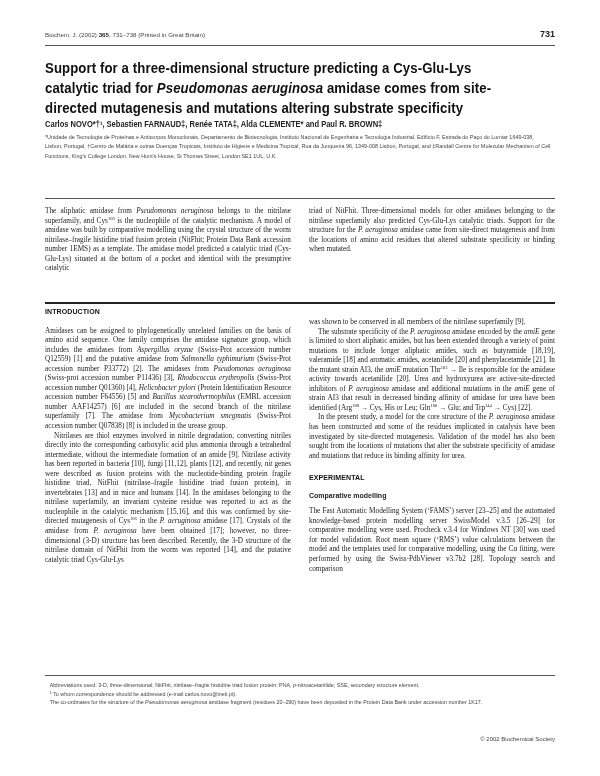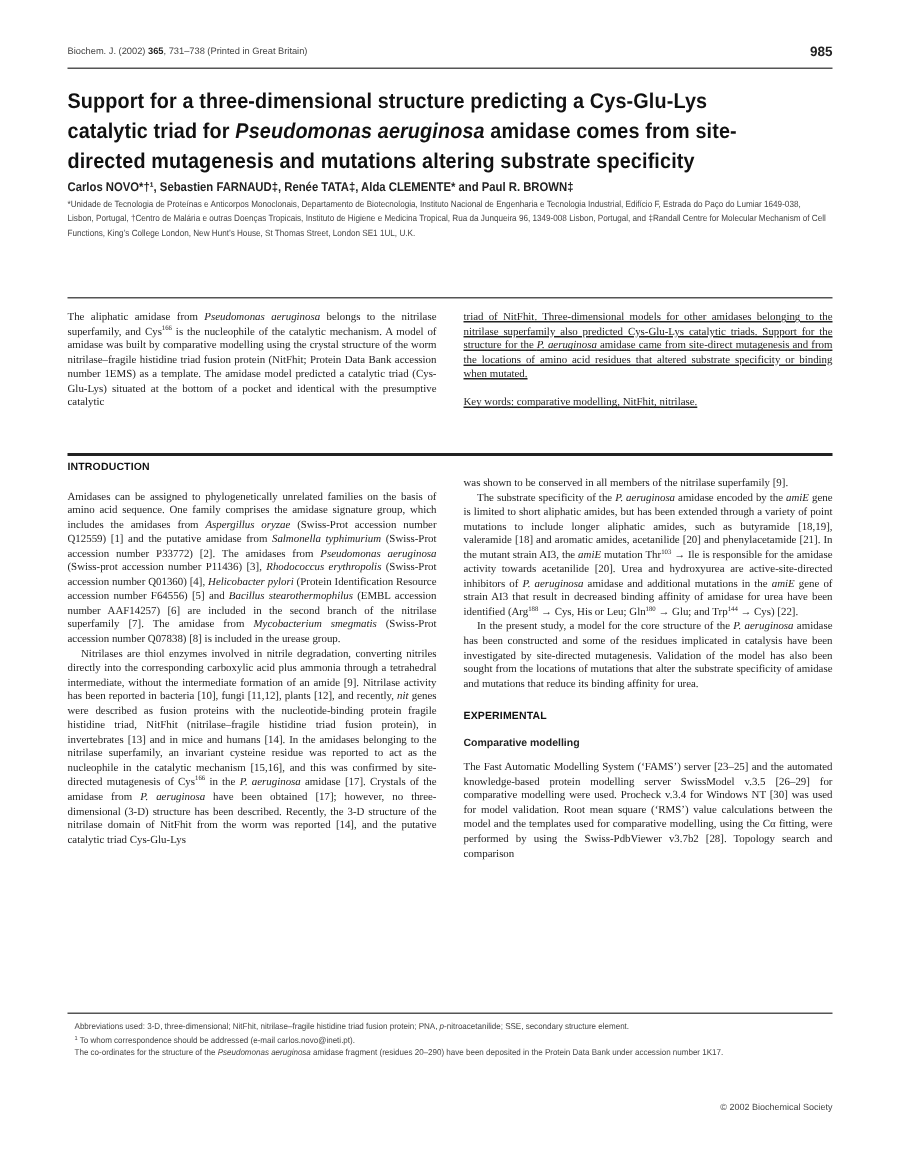--- a/index.html
+++ b/index.html
@@ -29,21 +29,21 @@
   .rule-thick { position: absolute; left: 45px; width: 510px; height: 0; border-top: 2px solid #222; }
 
   .col { position: absolute; width: 246px; font-family: "Liberation Serif", serif; font-size: 7.25px;
     line-height: 9.55px; color: #222; text-align: justify; }
   .col p { margin: 0; }
   .col p.ind { text-indent: 9px; }
   .col i { font-style: italic; }
   .col sup { font-size: 4.5px; line-height: 0; vertical-align: 3px; }
 
   .abs-left { left: 45px; top: 207px; }
-  .abs-right { left: 309px; top: 207px; text-decoration: underline; }
+  .abs-right { left: 309px; top: 207px; }
   .abs-right .keywords { margin-top: 9.5px; }
 
   .body-left { left: 45px; top: 307px; }
   .body-right { left: 309px; top: 318px; }
 
   .sec-head { font-family: "Liberation Sans", sans-serif; font-weight: bold; font-size: 7px;
     color: #111; letter-spacing: 0.1px; margin: 0 0 10px 0; }
   .sub-head { font-family: "Liberation Sans", sans-serif; font-weight: bold; font-size: 7px;
     color: #222; margin: 0 0 7px 0; }
   .right-exp { margin-top: 12px; }
@@ -59,38 +59,37 @@
   .copyright { position: absolute; right: 45px; top: 736px;
     font-family: "Liberation Sans", sans-serif; font-size: 6px; color: #444; }
 </style>
 </head>
 <body>
 
 <div class="page">
 
   <div class="running-head">
     <span class="left"><span>Biochem. J. (2002)</span> <b>365</b><span>, 731–738 (Printed in Great Britain)</span></span>
-    <span class="pageno">985</span>
+    <span class="pageno">731</span>
   </div>
   <div class="head-rule"></div>
 
   <div class="title"><span>Support for a three-dimensional structure predicting a Cys-Glu-Lys catalytic triad for </span><i>Pseudomonas aeruginosa</i><span> amidase comes from site-directed mutagenesis and mutations altering substrate specificity</span></div>
 
   <div class="authors">Carlos NOVO*†¹, Sebastien FARNAUD‡, Renée TATA‡, Alda CLEMENTE* and Paul R. BROWN‡</div>
   <div class="affil">*Unidade de Tecnologia de Proteínas e Anticorpos Monoclonais, Departamento de Biotecnologia, Instituto Nacional de Engenharia e Tecnologia Industrial, Edifício F, Estrada do Paço do Lumiar 1649-038, Lisbon, Portugal, †Centro de Malária e outras Doenças Tropicais, Instituto de Higiene e Medicina Tropical, Rua da Junqueira 96, 1349-008 Lisbon, Portugal, and ‡Randall Centre for Molecular Mechanism of Cell Functions, King’s College London, New Hunt’s House, St Thomas Street, London SE1 1UL, U.K.</div>
 
   <div class="rule-thin" style="top:198px;"></div>
 
   <div class="col abs-left">
     <p><span>The aliphatic amidase from </span><i>Pseudomonas aeruginosa</i><span> belongs to the nitrilase superfamily, and Cys</span><sup>166</sup><span> is the nucleophile of the catalytic mechanism. A model of amidase was built by comparative modelling using the crystal structure of the worm nitrilase–fragile histidine triad fusion protein (NitFhit; Protein Data Bank accession number 1EMS) as a template. The amidase model predicted a catalytic triad (Cys-Glu-Lys) situated at the bottom of a pocket and identical with the presumptive catalytic</span></p>
   </div>
 
   <div class="col abs-right">
     <p><span>triad of NitFhit. Three-dimensional models for other amidases belonging to the nitrilase superfamily also predicted Cys-Glu-Lys catalytic triads. Support for the structure for the </span><i>P. aeruginosa</i><span> amidase came from site-direct mutagenesis and from the locations of amino acid residues that altered substrate specificity or binding when mutated.</span></p>
-    <p class="keywords">Key words: comparative modelling, NitFhit, nitrilase.</p>
   </div>
 
   <div class="rule-thick" style="top:302px;"></div>
 
   <div class="col body-left">
     <div class="sec-head">INTRODUCTION</div>
     <p><span>Amidases can be assigned to phylogenetically unrelated families on the basis of amino acid sequence. One family comprises the amidase signature group, which includes the amidases from </span><i>Aspergillus oryzae</i><span> (Swiss-Prot accession number Q12559) [1] and the putative amidase from </span><i>Salmonella typhimurium</i><span> (Swiss-Prot accession number P33772) [2]. The amidases from </span><i>Pseudomonas aeruginosa</i><span> (Swiss-prot accession number P11436) [3], </span><i>Rhodococcus erythropolis</i><span> (Swiss-Prot accession number Q01360) [4], </span><i>Helicobacter pylori</i><span> (Protein Identification Resource accession number F64556) [5] and </span><i>Bacillus stearothermophilus</i><span> (EMBL accession number AAF14257) [6] are included in the second branch of the nitrilase superfamily [7]. The amidase from </span><i>Mycobacterium smegmatis</i><span> (Swiss-Prot accession number Q07838) [8] is included in the urease group.</span></p>
     <p class="ind"><span>Nitrilases are thiol enzymes involved in nitrile degradation, converting nitriles directly into the corresponding carboxylic acid plus ammonia through a tetrahedral intermediate, without the intermediate formation of an amide [9]. Nitrilase activity has been reported in bacteria [10], fungi [11,12], plants [12], and recently, </span><i>nit</i><span> genes were described as fusion proteins with the nucleotide-binding protein fragile histidine triad, NitFhit (nitrilase–fragile histidine triad fusion protein), in invertebrates [13] and in mice and humans [14]. In the amidases belonging to the nitrilase superfamily, an invariant cysteine residue was reported to act as the nucleophile in the catalytic mechanism [15,16], and this was confirmed by site-directed mutagenesis of Cys</span><sup>166</sup><span> in the </span><i>P. aeruginosa</i><span> amidase [17]. Crystals of the amidase from </span><i>P. aeruginosa</i><span> have been obtained [17]; however, no three-dimensional (3-D) structure has been described. Recently, the 3-D structure of the nitrilase domain of NitFhit from the worm was reported [14], and the putative catalytic triad Cys-Glu-Lys</span></p>
   </div>
 

